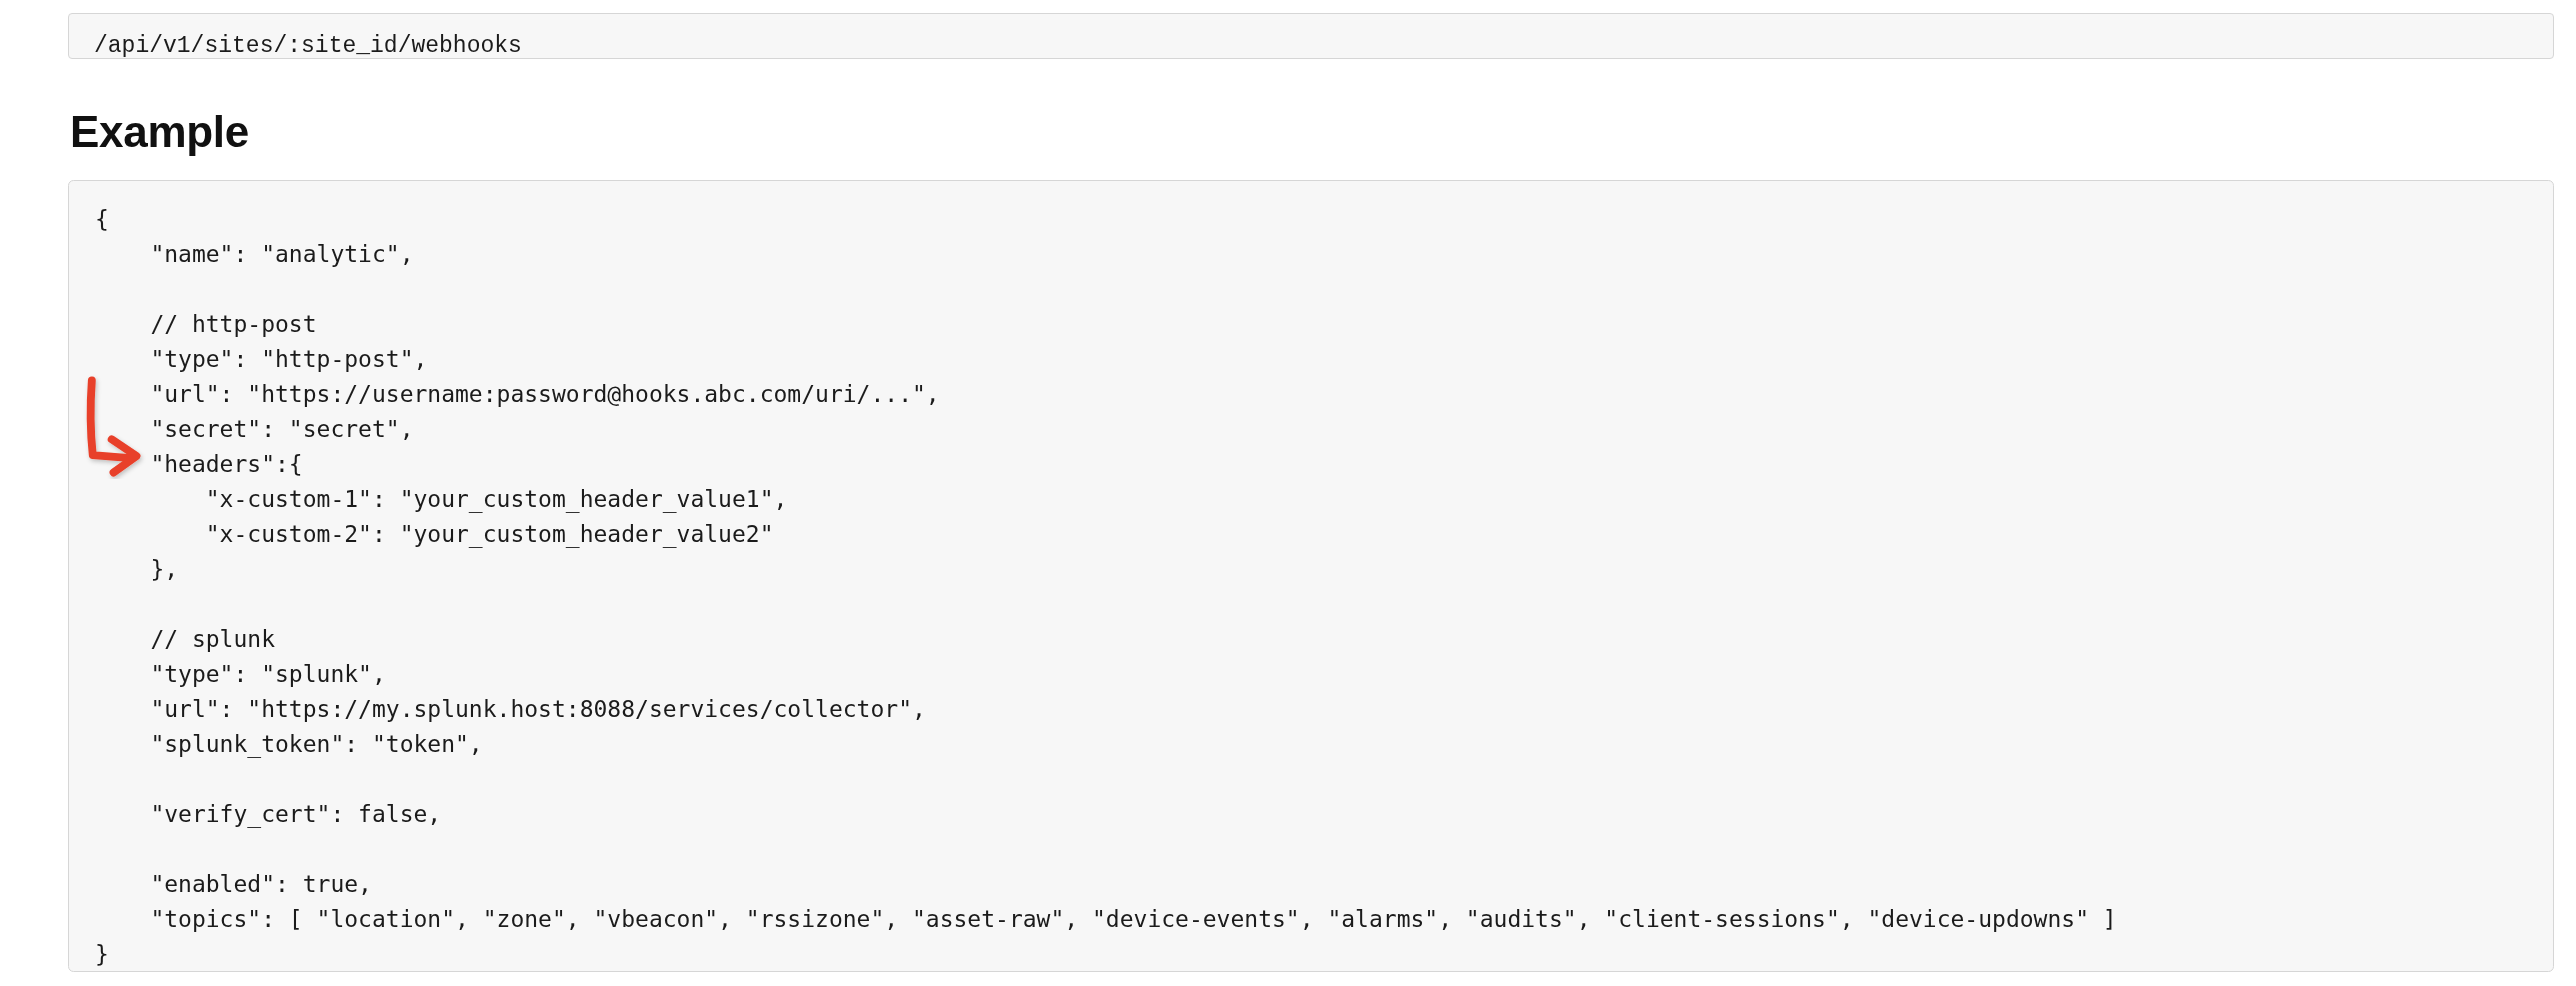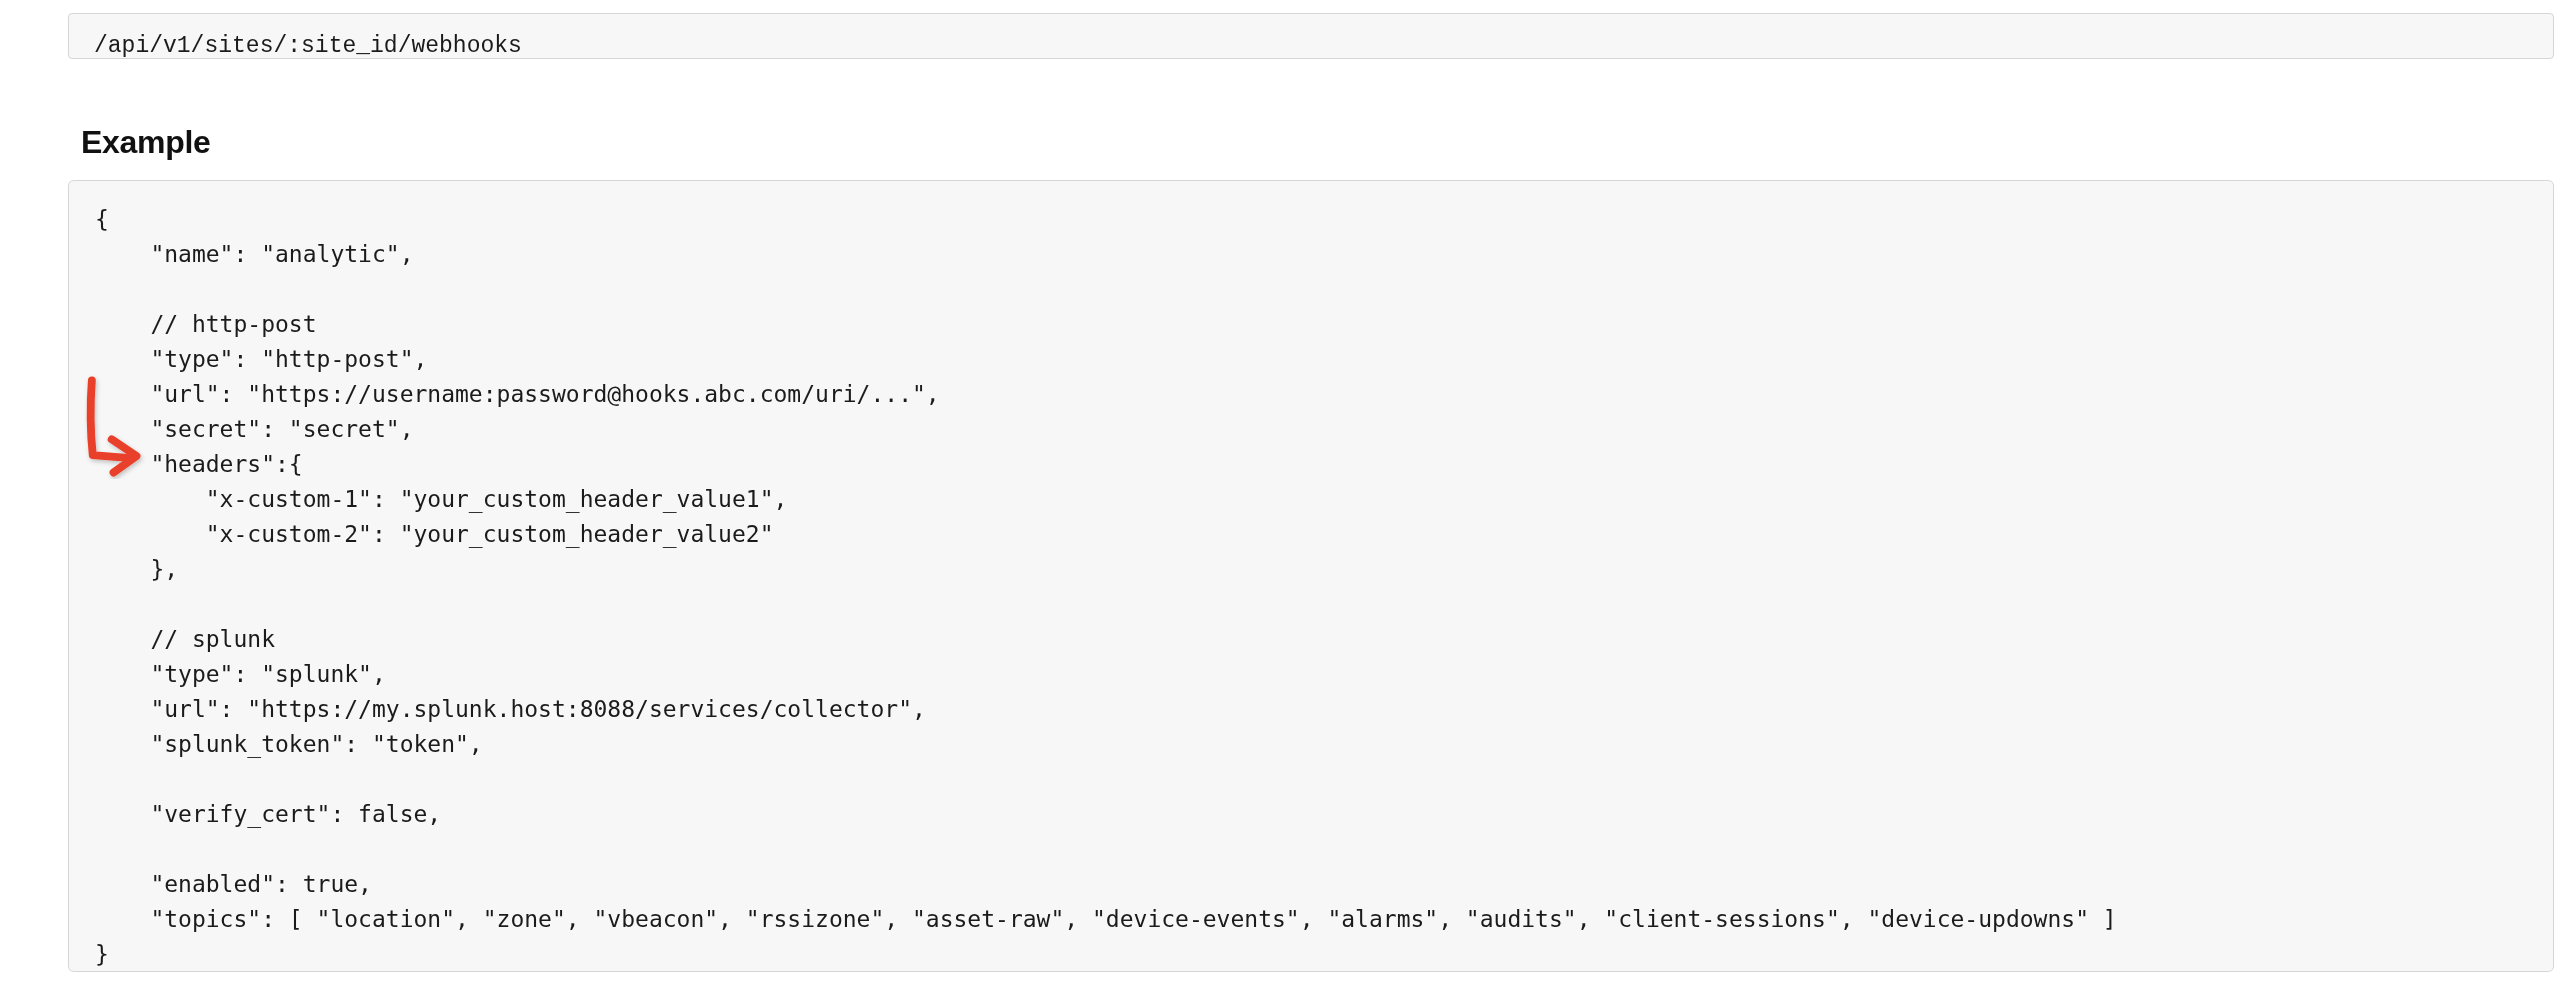--- a/index.html
+++ b/index.html
@@ -46,23 +46,23 @@
     color: #1b1b1b;
     padding-left: 25px;
     white-space: pre;
   }
 
   
   .example-heading {
     position: absolute;
     left: 70px;
     top: 113px;
-    margin: 11px;
+    margin: 0;
     font-family: "Liberation Sans", sans-serif;
-    font-size: 32px;
+    font-size: 44px;
     font-weight: bold;
     line-height: 37px;
     color: #111111;
     letter-spacing: -0.3px;
   }
 
   
   .code-box {
     position: absolute;
     left: 68px;

